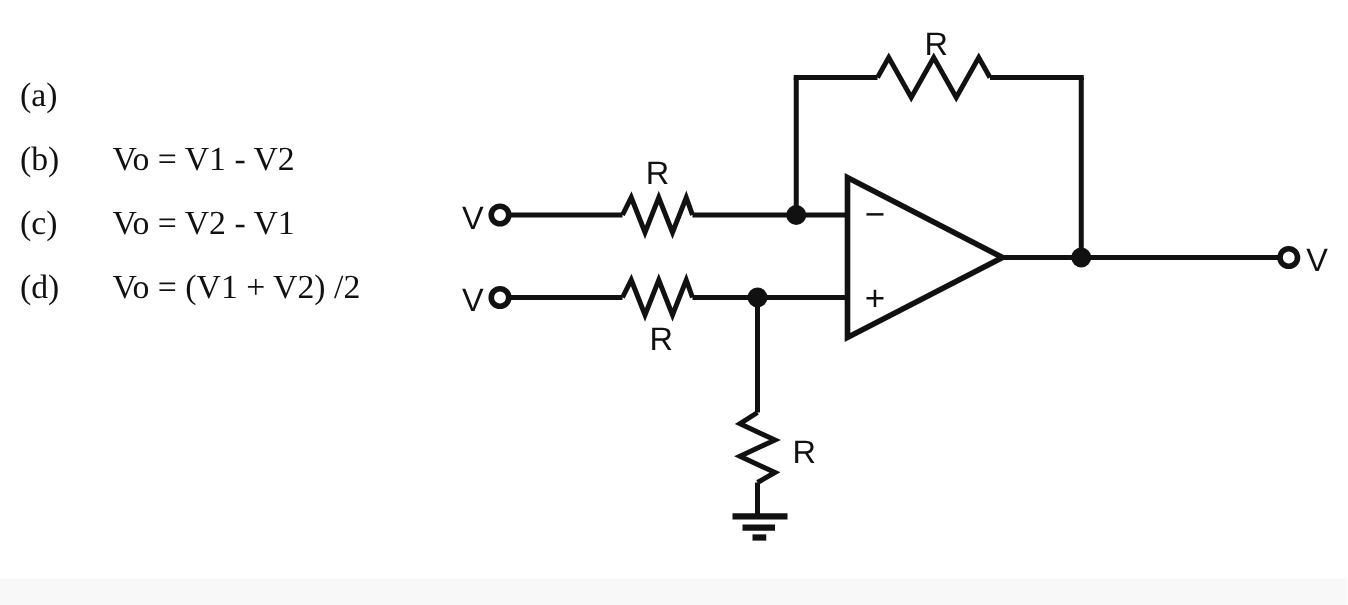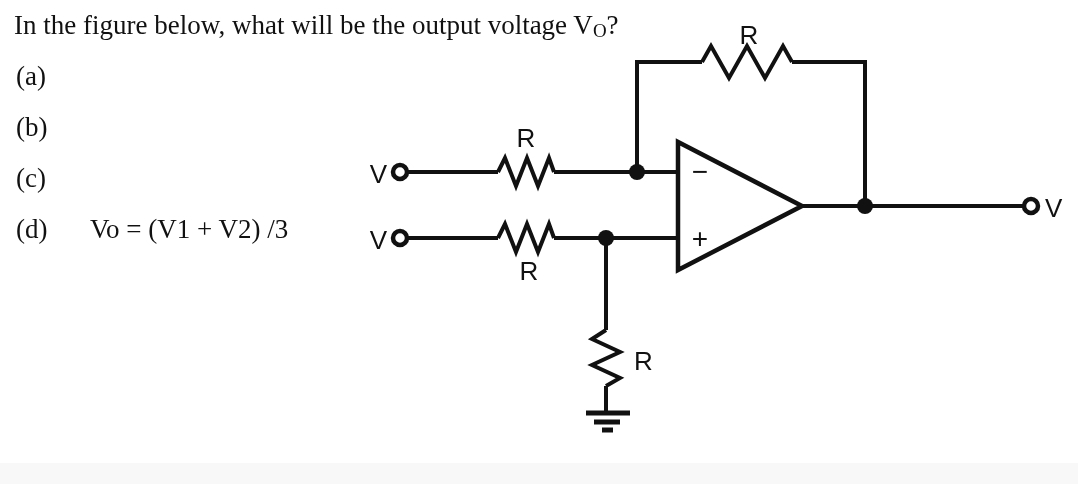--- a/index.html
+++ b/index.html
@@ -67,35 +67,36 @@
     fill: #111111;
   }
   .ckt-label { font-size: 26px; }
   .ckt-sign  { font-size: 28px; }
 </style>
 </head>
 <body>
 
 <div class="stage">
 
-  <div class="question-title"><span>In the figure below, what will be the output voltage V</span><span class="subO">O</span><span>?</span></div>
 
   <div class="options">
     <div class="option-row">
       <span class="option-letter">(a)</span>
     </div>
     <div class="option-row">
       <span class="option-letter">(b)</span>
+      <span class="option-formula">Vo = V1 - V2</span>
     </div>
     <div class="option-row">
       <span class="option-letter">(c)</span>
+      <span class="option-formula">Vo = V2 - V1</span>
     </div>
     <div class="option-row">
       <span class="option-letter">(d)</span>
-      <span class="option-formula">Vo = (V1 + V2) /3</span>
+      <span class="option-formula">Vo = (V1 + V2) /2</span>
     </div>
   </div>
 
   <svg class="circuit-svg" width="1078" height="484" viewBox="0 0 1078 484" stroke-linecap="butt" stroke-linejoin="miter">
 
     <g stroke="#111111" stroke-width="4" fill="none">
 
       <line x1="637" y1="62" x2="637" y2="172"></line>
 
       <line x1="635" y1="62" x2="702" y2="62"></line>

